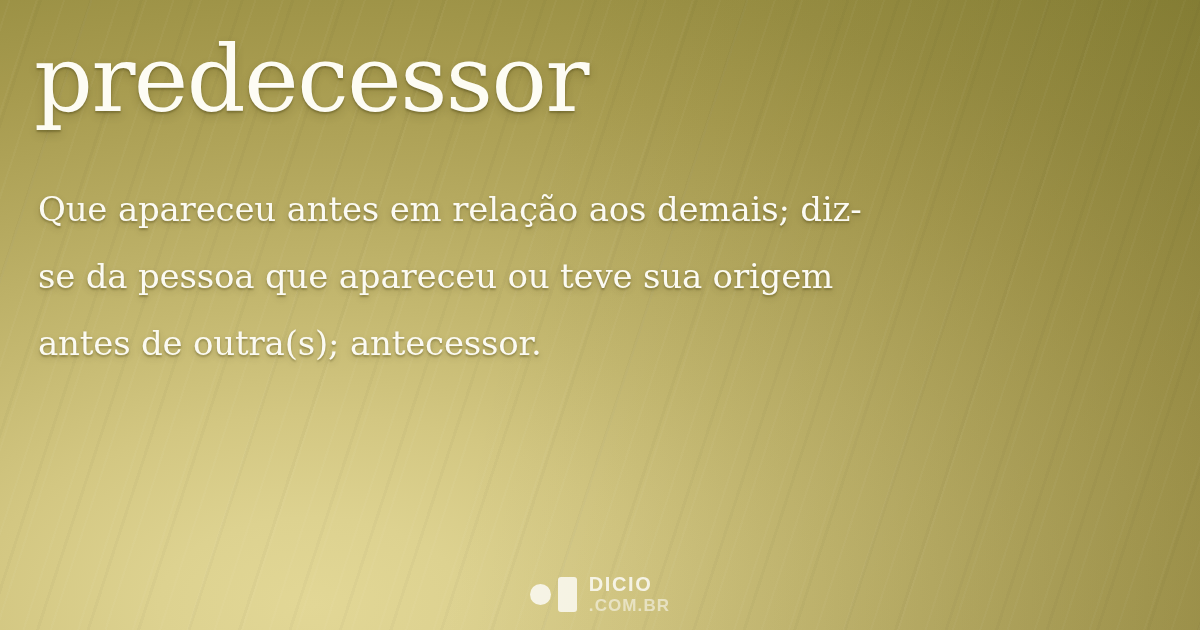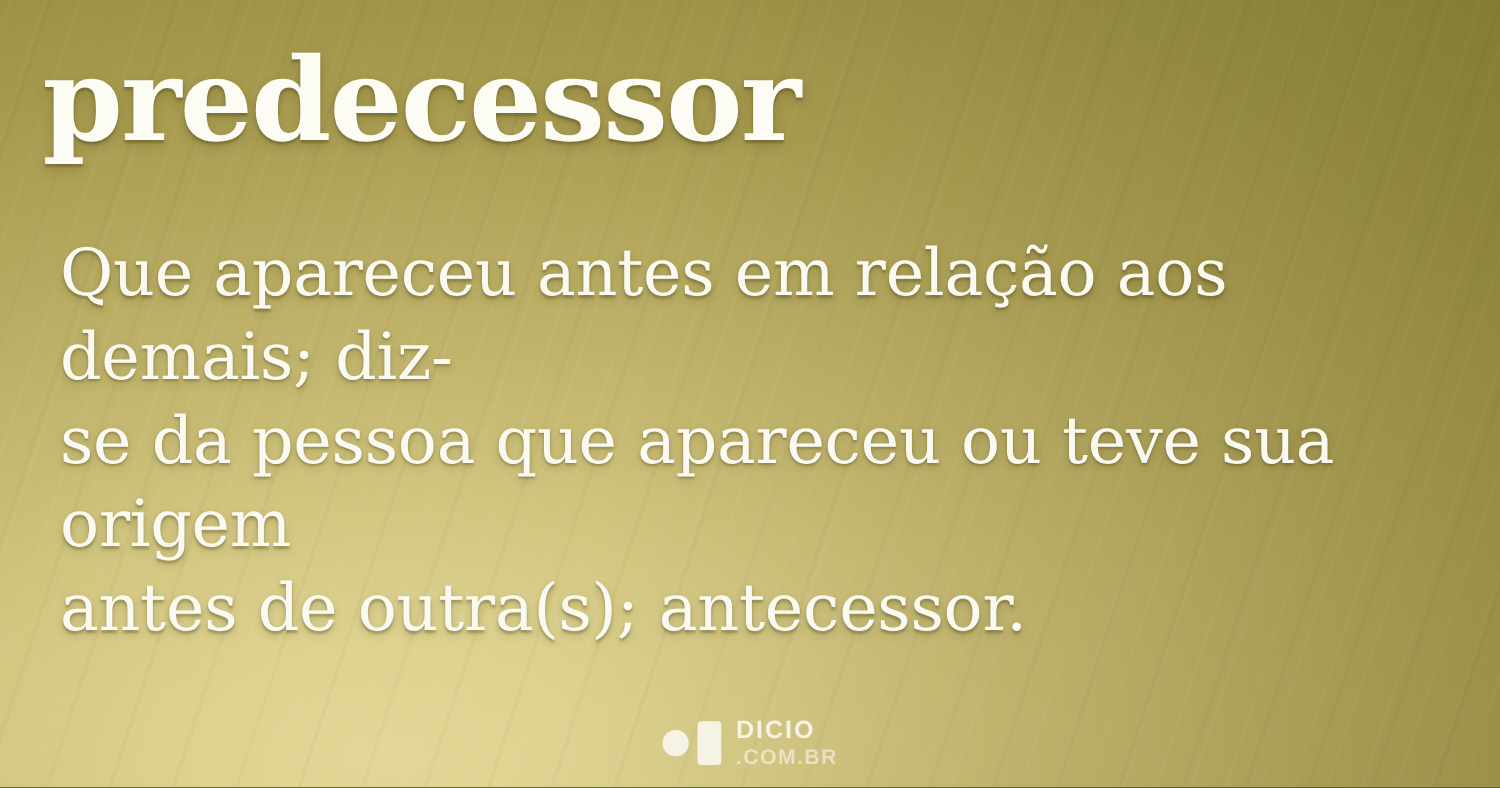--- a/index.html
+++ b/index.html
@@ -68,43 +68,43 @@
     padding: 0 34px;
     box-sizing: border-box;
   }
 
   .headword {
     position: absolute;
     left: 34px;
     top: 34px;
     margin: 0;
     font-family: "DejaVu Serif", "Liberation Serif", serif;
-    font-weight: 700;
+    font-weight: 400;
     font-size: 92px;
     line-height: 1.0;
     letter-spacing: -1.5px;
     color: #fdfcf4;
     text-shadow:
       0 2px 2px rgba(60,52,10,0.34),
       0 4px 10px rgba(60,52,10,0.20);
     white-space: nowrap;
   }
 
   .definitions {
     position: absolute;
     left: 34px;
     right: 20px;
     top: 172px;
   }
 
   .definition {
-    margin: 14px;
+    margin: 4px;
     font-family: "DejaVu Serif", "Liberation Serif", serif;
     font-weight: 400;
-    font-size: 52px;
+    font-size: 34px;
     line-height: 67px;
     color: #fbfaf2;
     text-shadow:
       0 2px 2px rgba(60,52,10,0.32),
       0 3px 7px rgba(60,52,10,0.18);
     white-space: pre-line;
     letter-spacing: -0.2px;
   }
 
   .footer {

